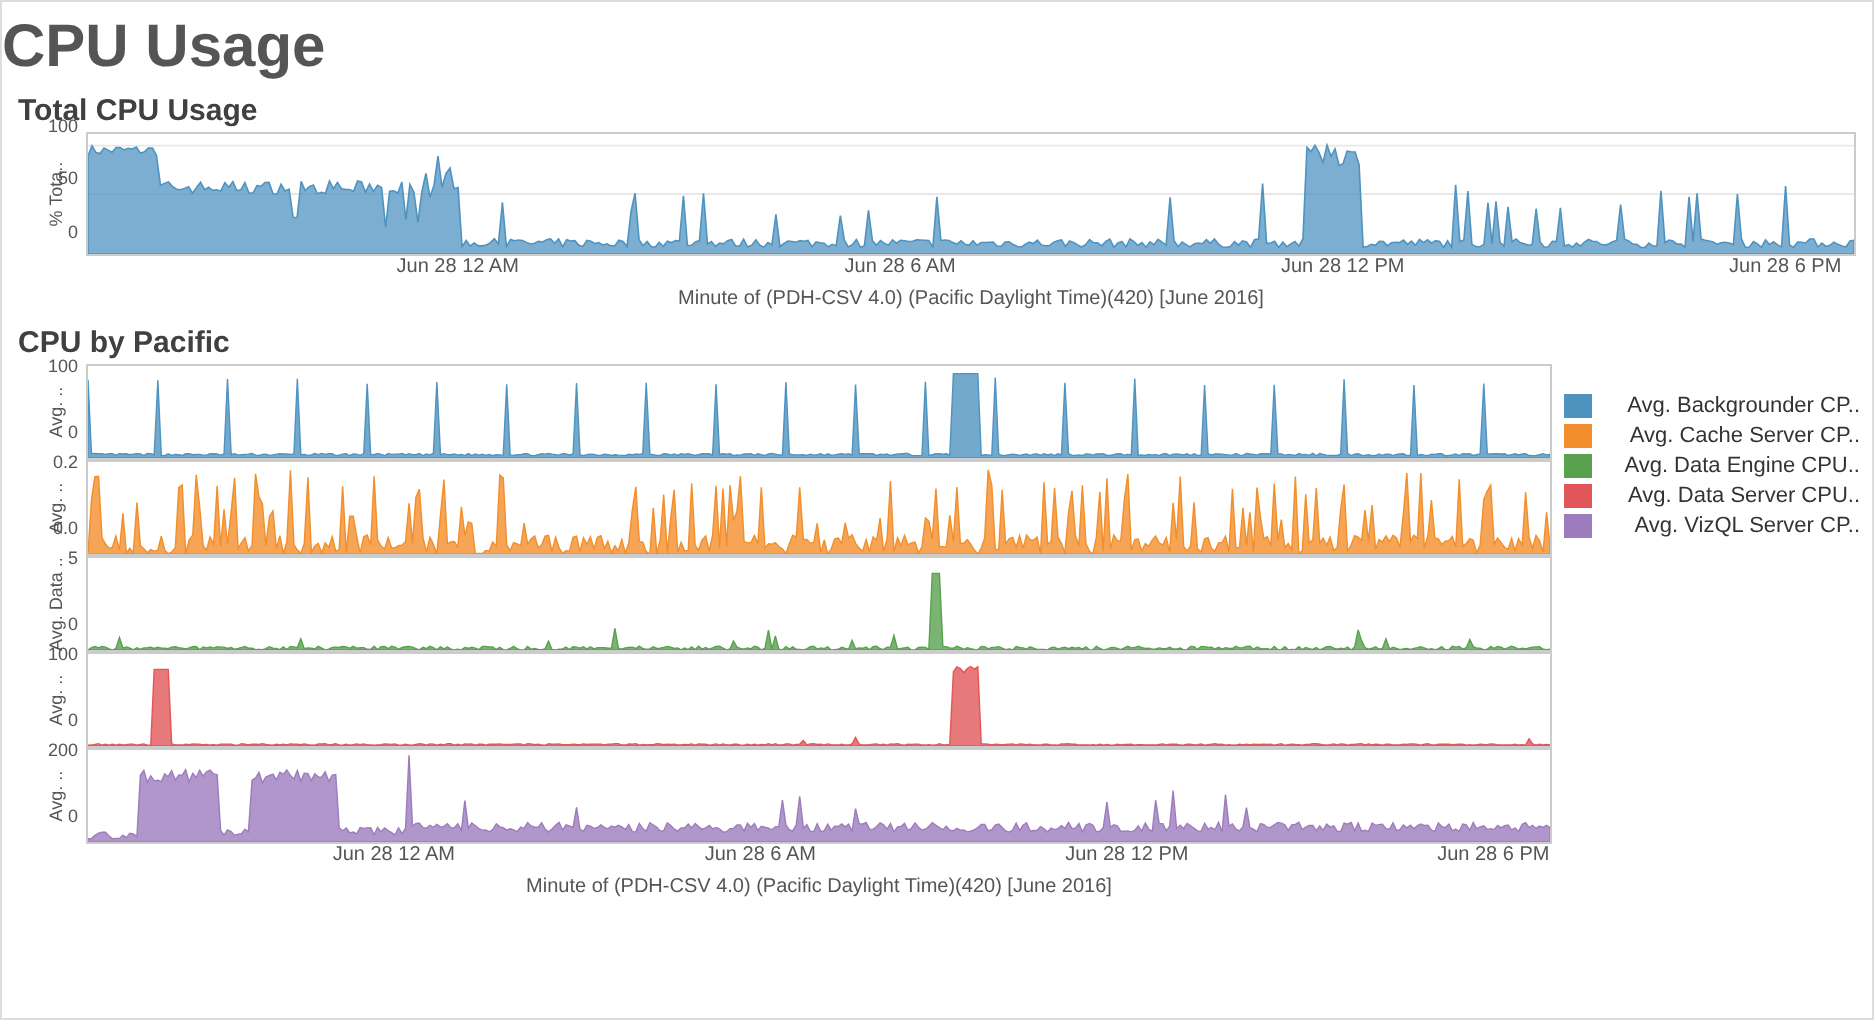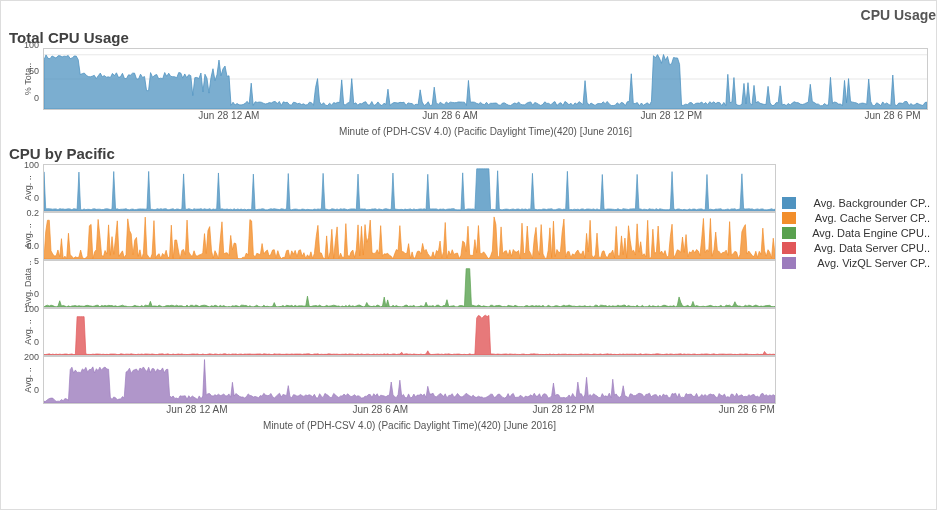--- a/index.html
+++ b/index.html
@@ -6,22 +6,22 @@
   body {
     font-family: Arial, Helvetica, sans-serif;
     background: #fff;
     width: 937px;
     height: 510px;
     overflow: hidden;
     position: relative;
     border: 1px solid #ddd;
   }
   .title {
-    text-align: right;
-    font-size: 14px;
+    text-align: left;
+    font-size: 30px;
     font-weight: bold;
     color: #555;
     padding: 6px 0 4px 0;
   }
   .section-title {
     font-size: 15px;
     font-weight: bold;
     color: #404040;
     padding: 2px 0 2px 8px;
   }

